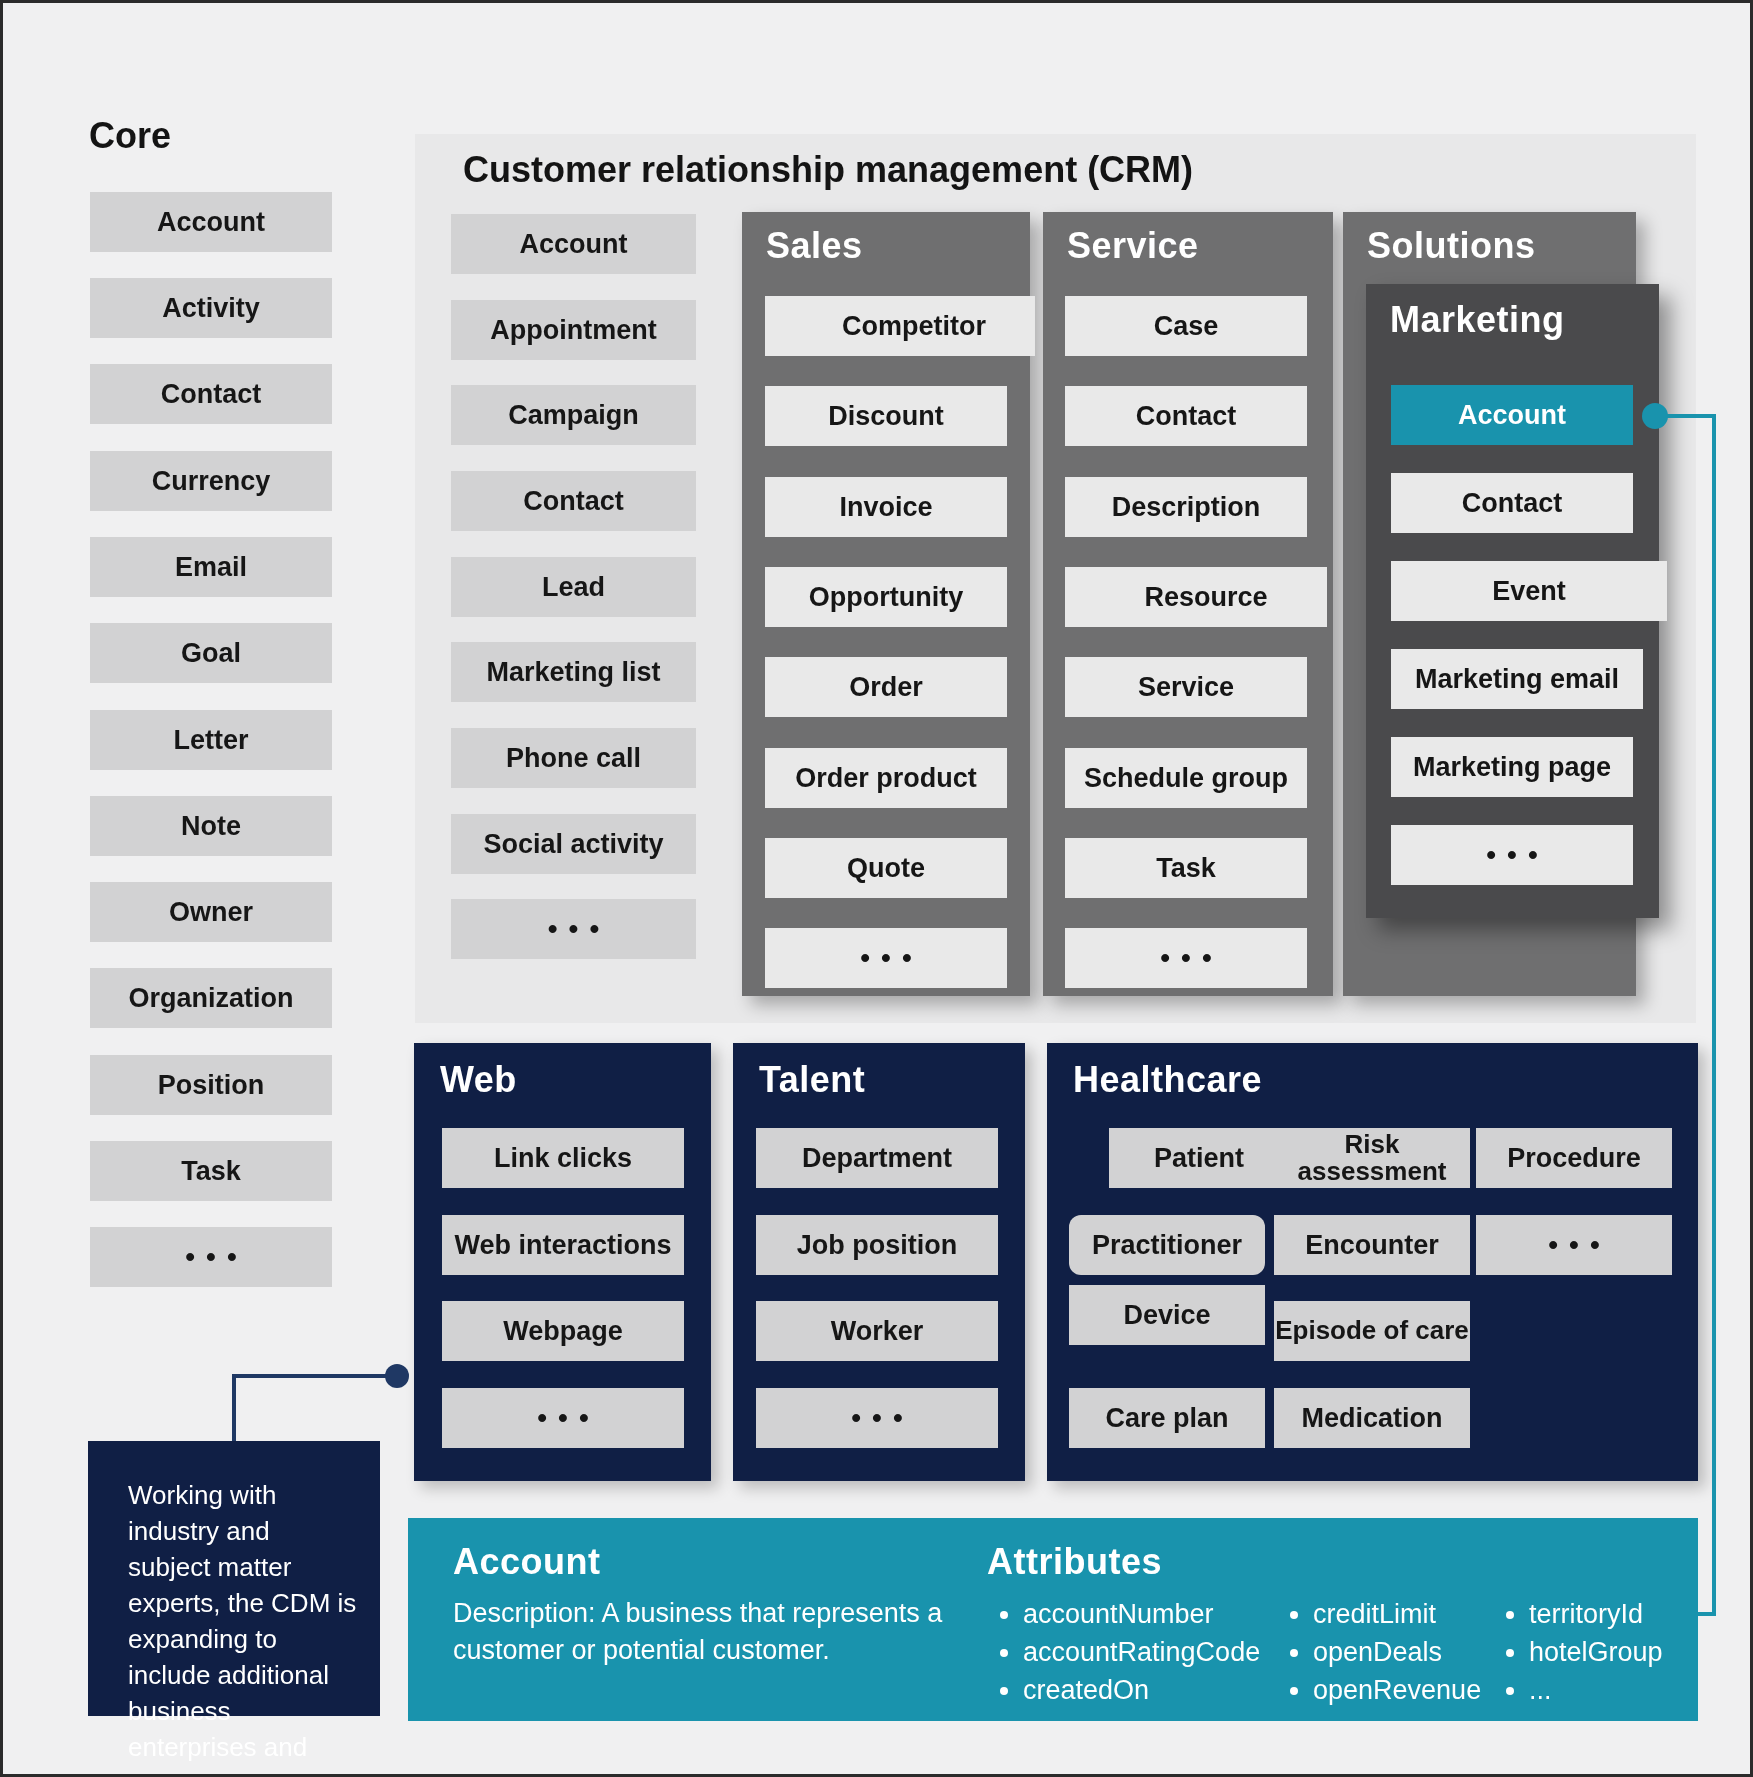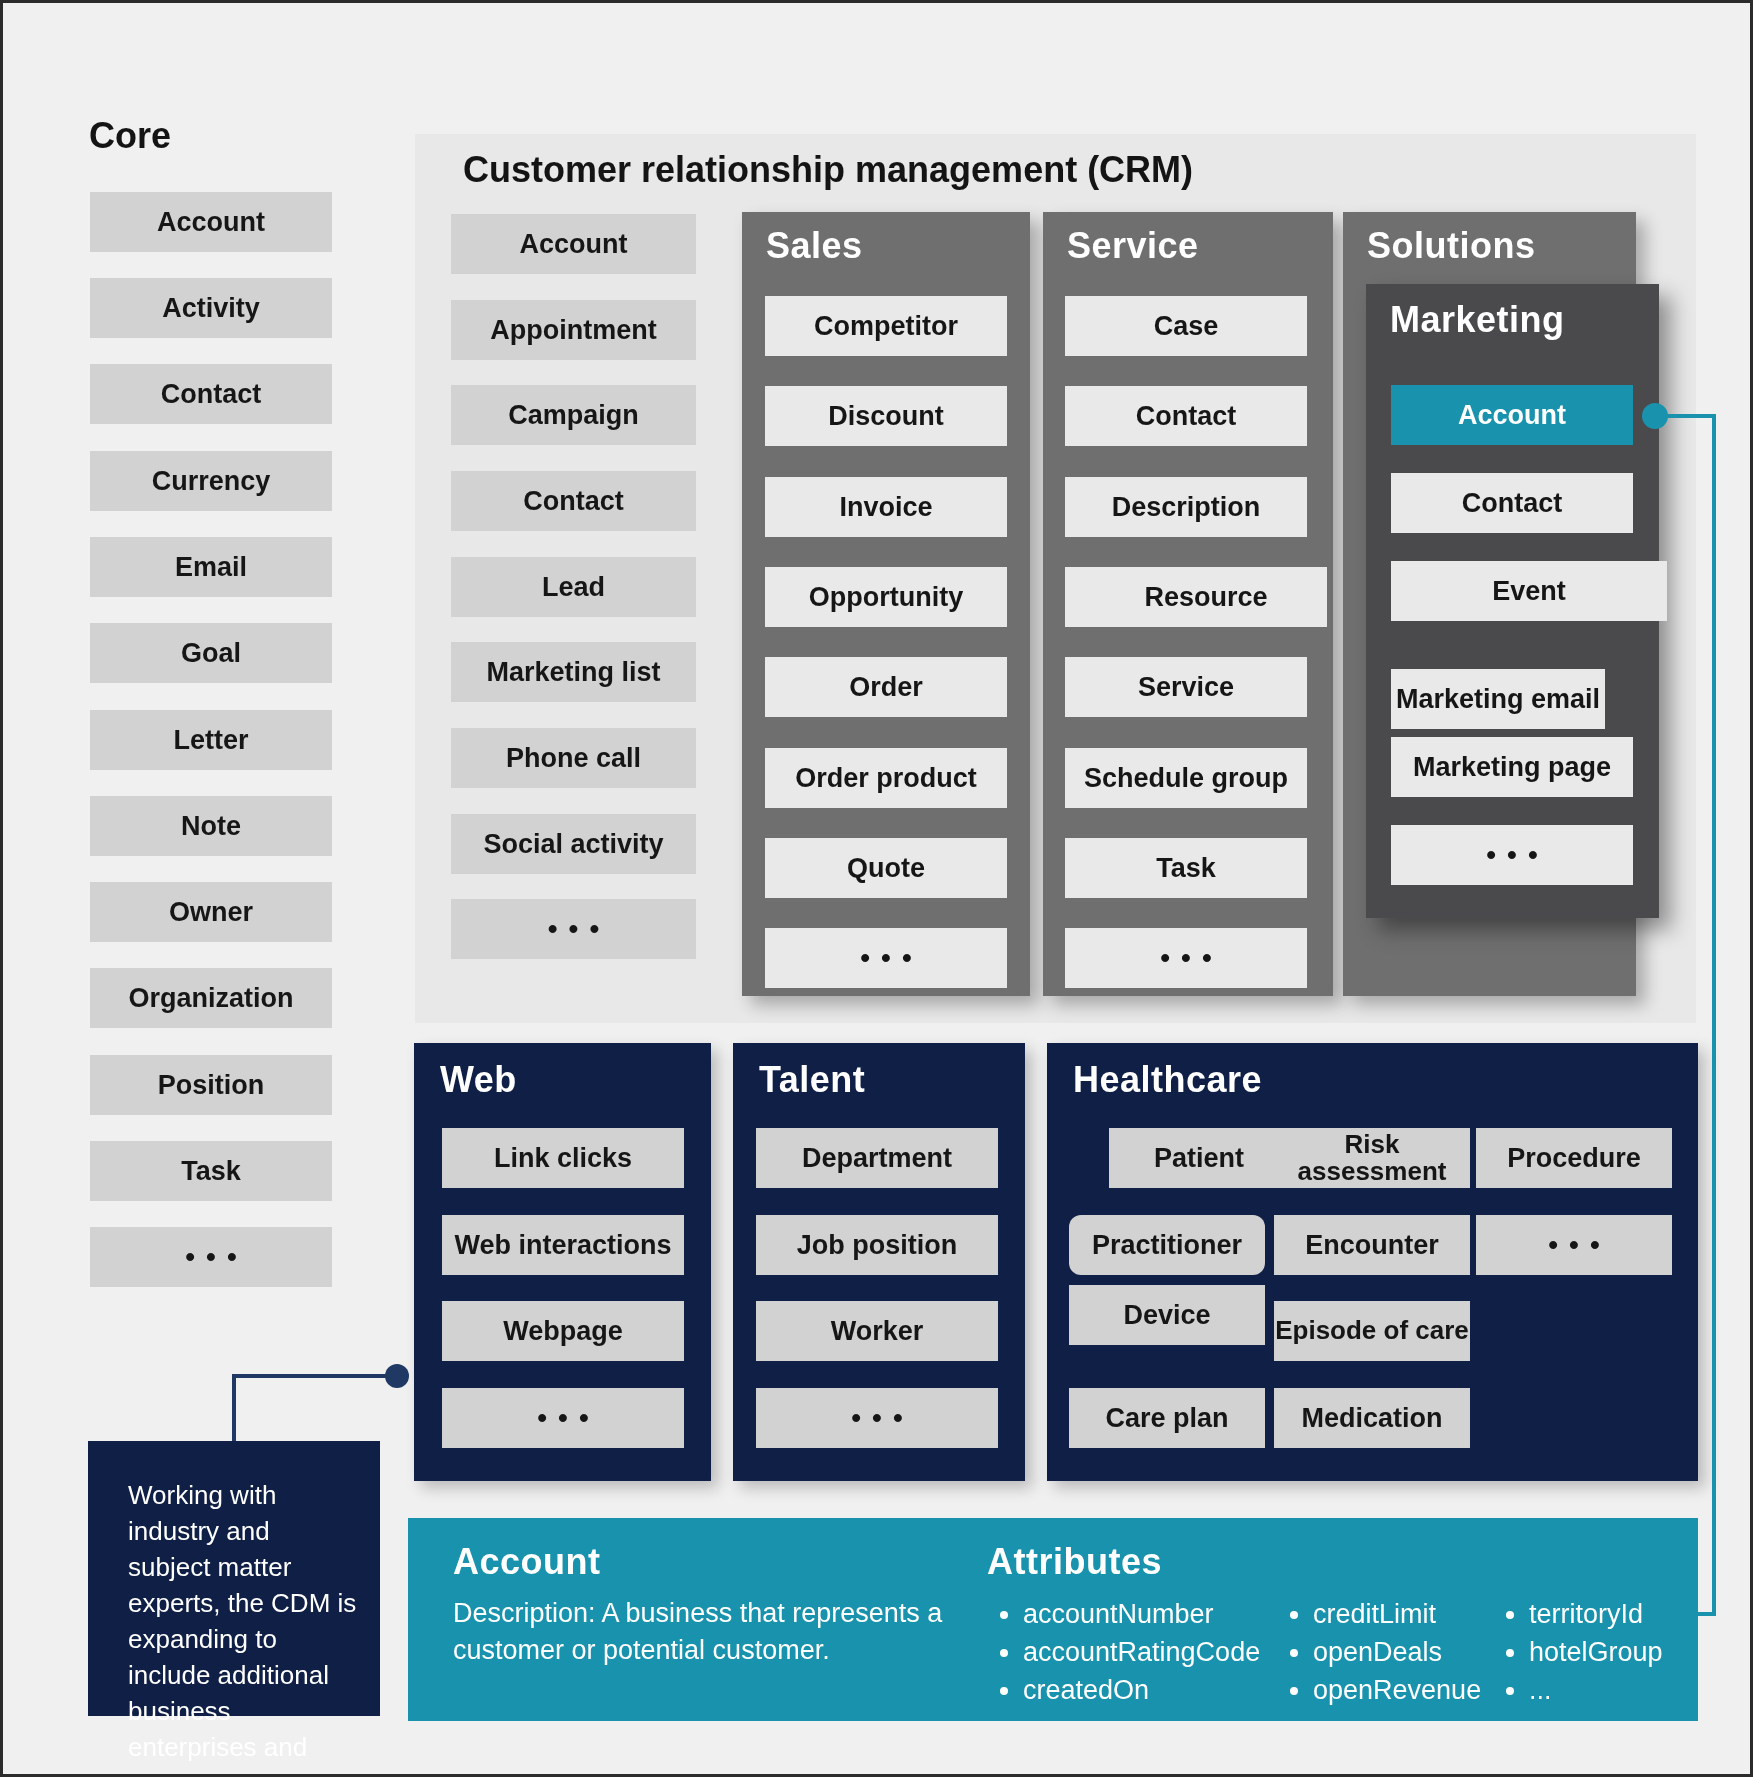--- a/index.html
+++ b/index.html
@@ -68,21 +68,21 @@
   <div class="box gray" style="left:448px; top:382px; width:245px;">Campaign</div>
   <div class="box gray" style="left:448px; top:468px; width:245px;">Contact</div>
   <div class="box gray" style="left:448px; top:554px; width:245px;">Lead</div>
   <div class="box gray" style="left:448px; top:639px; width:245px;">Marketing list</div>
   <div class="box gray" style="left:448px; top:725px; width:245px;">Phone call</div>
   <div class="box gray" style="left:448px; top:811px; width:245px;">Social activity</div>
   <div class="box gray dots" style="left:448px; top:896px; width:245px;">•••</div>
 
   <div class="col" style="left:739px; top:209px; width:288px; height:784px;"></div>
   <div class="col-title" style="left:763px; top:222px;">Sales</div>
-  <div class="box light" style="left:762px; top:293px; width:242px;">Competitor</div>
+  <div class="box light" style="left:762px; top:293px; width:242px;padding-left:28px;">Competitor</div>
   <div class="box light" style="left:762px; top:383px; width:242px;">Discount</div>
   <div class="box light" style="left:762px; top:474px; width:242px;">Invoice</div>
   <div class="box light" style="left:762px; top:564px; width:242px;">Opportunity</div>
   <div class="box light" style="left:762px; top:654px; width:242px;">Order</div>
   <div class="box light" style="left:762px; top:745px; width:242px;">Order product</div>
   <div class="box light" style="left:762px; top:835px; width:242px;">Quote</div>
   <div class="box light dots" style="left:762px; top:925px; width:242px;">•••</div>
 
   <div class="col" style="left:1040px; top:209px; width:290px; height:784px;"></div>
   <div class="col-title" style="left:1064px; top:222px;">Service</div>
@@ -96,21 +96,21 @@
   <div class="box light dots" style="left:1062px; top:925px; width:242px;">•••</div>
 
   <div class="col" style="left:1340px; top:209px; width:293px; height:784px;"></div>
   <div class="col-title" style="left:1364px; top:222px;">Solutions</div>
 
   <div class="abs" style="left:1363px; top:281px; width:293px; height:634px; background:#4a4a4c; box-shadow:12px 12px 20px rgba(0,0,0,0.38); z-index:3;"></div>
   <div class="col-title" style="left:1387px; top:296px; z-index:4;">Marketing</div>
   <div class="box teal-box" style="left:1388px; top:382px; width:242px; z-index:4;">Account</div>
   <div class="box light" style="left:1388px; top:470px; width:242px; z-index:4;">Contact</div>
   <div class="box light" style="left:1388px; top:558px; width:276px; z-index:4;">Event</div>
-  <div class="box light" style="left:1388px; top:646px; width:214px; z-index:4;margin-top:20px;">Marketing email</div>
+  <div class="box light" style="left:1388px; top:646px; width:252px; z-index:4;">Marketing email</div>
   <div class="box light" style="left:1388px; top:734px; width:242px; z-index:4;">Marketing page</div>
   <div class="box light dots" style="left:1388px; top:822px; width:242px; z-index:4;">•••</div>
 
   <div class="cdot" style="left:1639px; top:400px; width:26px; height:26px; background:#1993ad; z-index:6;"></div>
   <div class="line" style="left:1652px; top:411px; width:61px; height:4px; z-index:5;"></div>
   <div class="line" style="left:1709px; top:411px; width:4px; height:1202px; z-index:5;"></div>
   <div class="line" style="left:1695px; top:1609px; width:18px; height:4px; z-index:5;"></div>
 
   <div class="navy-panel" style="left:411px; top:1040px; width:297px; height:438px;"></div>
   <div class="col-title" style="left:437px; top:1056px;">Web</div>

